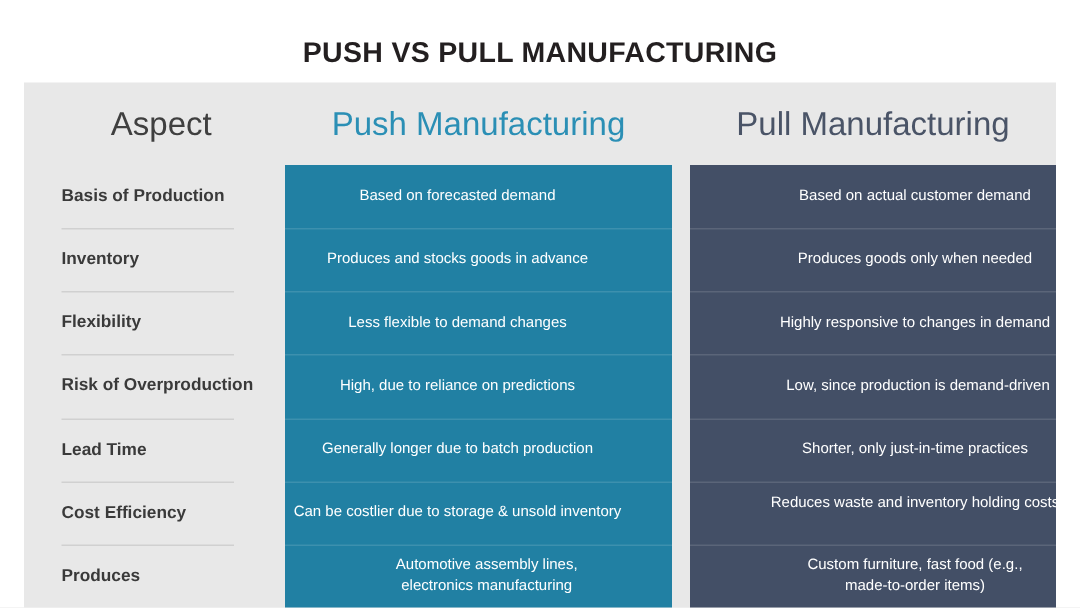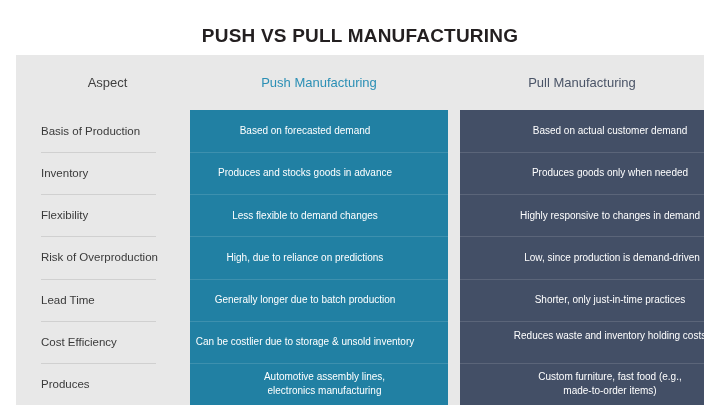--- a/index.html
+++ b/index.html
@@ -42,21 +42,21 @@
     top: 0;
     width: 100%;
     height: 55px;
   }
   .col-head {
     position: absolute;
     top: 0;
     height: 55px;
     line-height: 55px;
     text-align: center;
-    font-size: 13px;
+    font-size: 22px;
     white-space: nowrap;
   }
   .col-head.aspect {
     left: 9px;
     width: 165px;
     color: #3f3f3f;
   }
   .col-head.push {
     left: 174px;
     width: 258px;
@@ -83,21 +83,21 @@
     left: 444px;
     width: 244px;
     background: #434f66;
   }
 
   .aspect-cell {
     position: absolute;
     left: 9px;
     width: 165px;
     font-size: 11.5px;
-    font-weight: normal;
+    font-weight: bold;
     color: #3a3a3a;
     display: flex;
     align-items: center;
     box-sizing: border-box;
     padding-left: 16px;
   }
   .aspect-divider {
     position: absolute;
     left: 25px;
     width: 115px;

